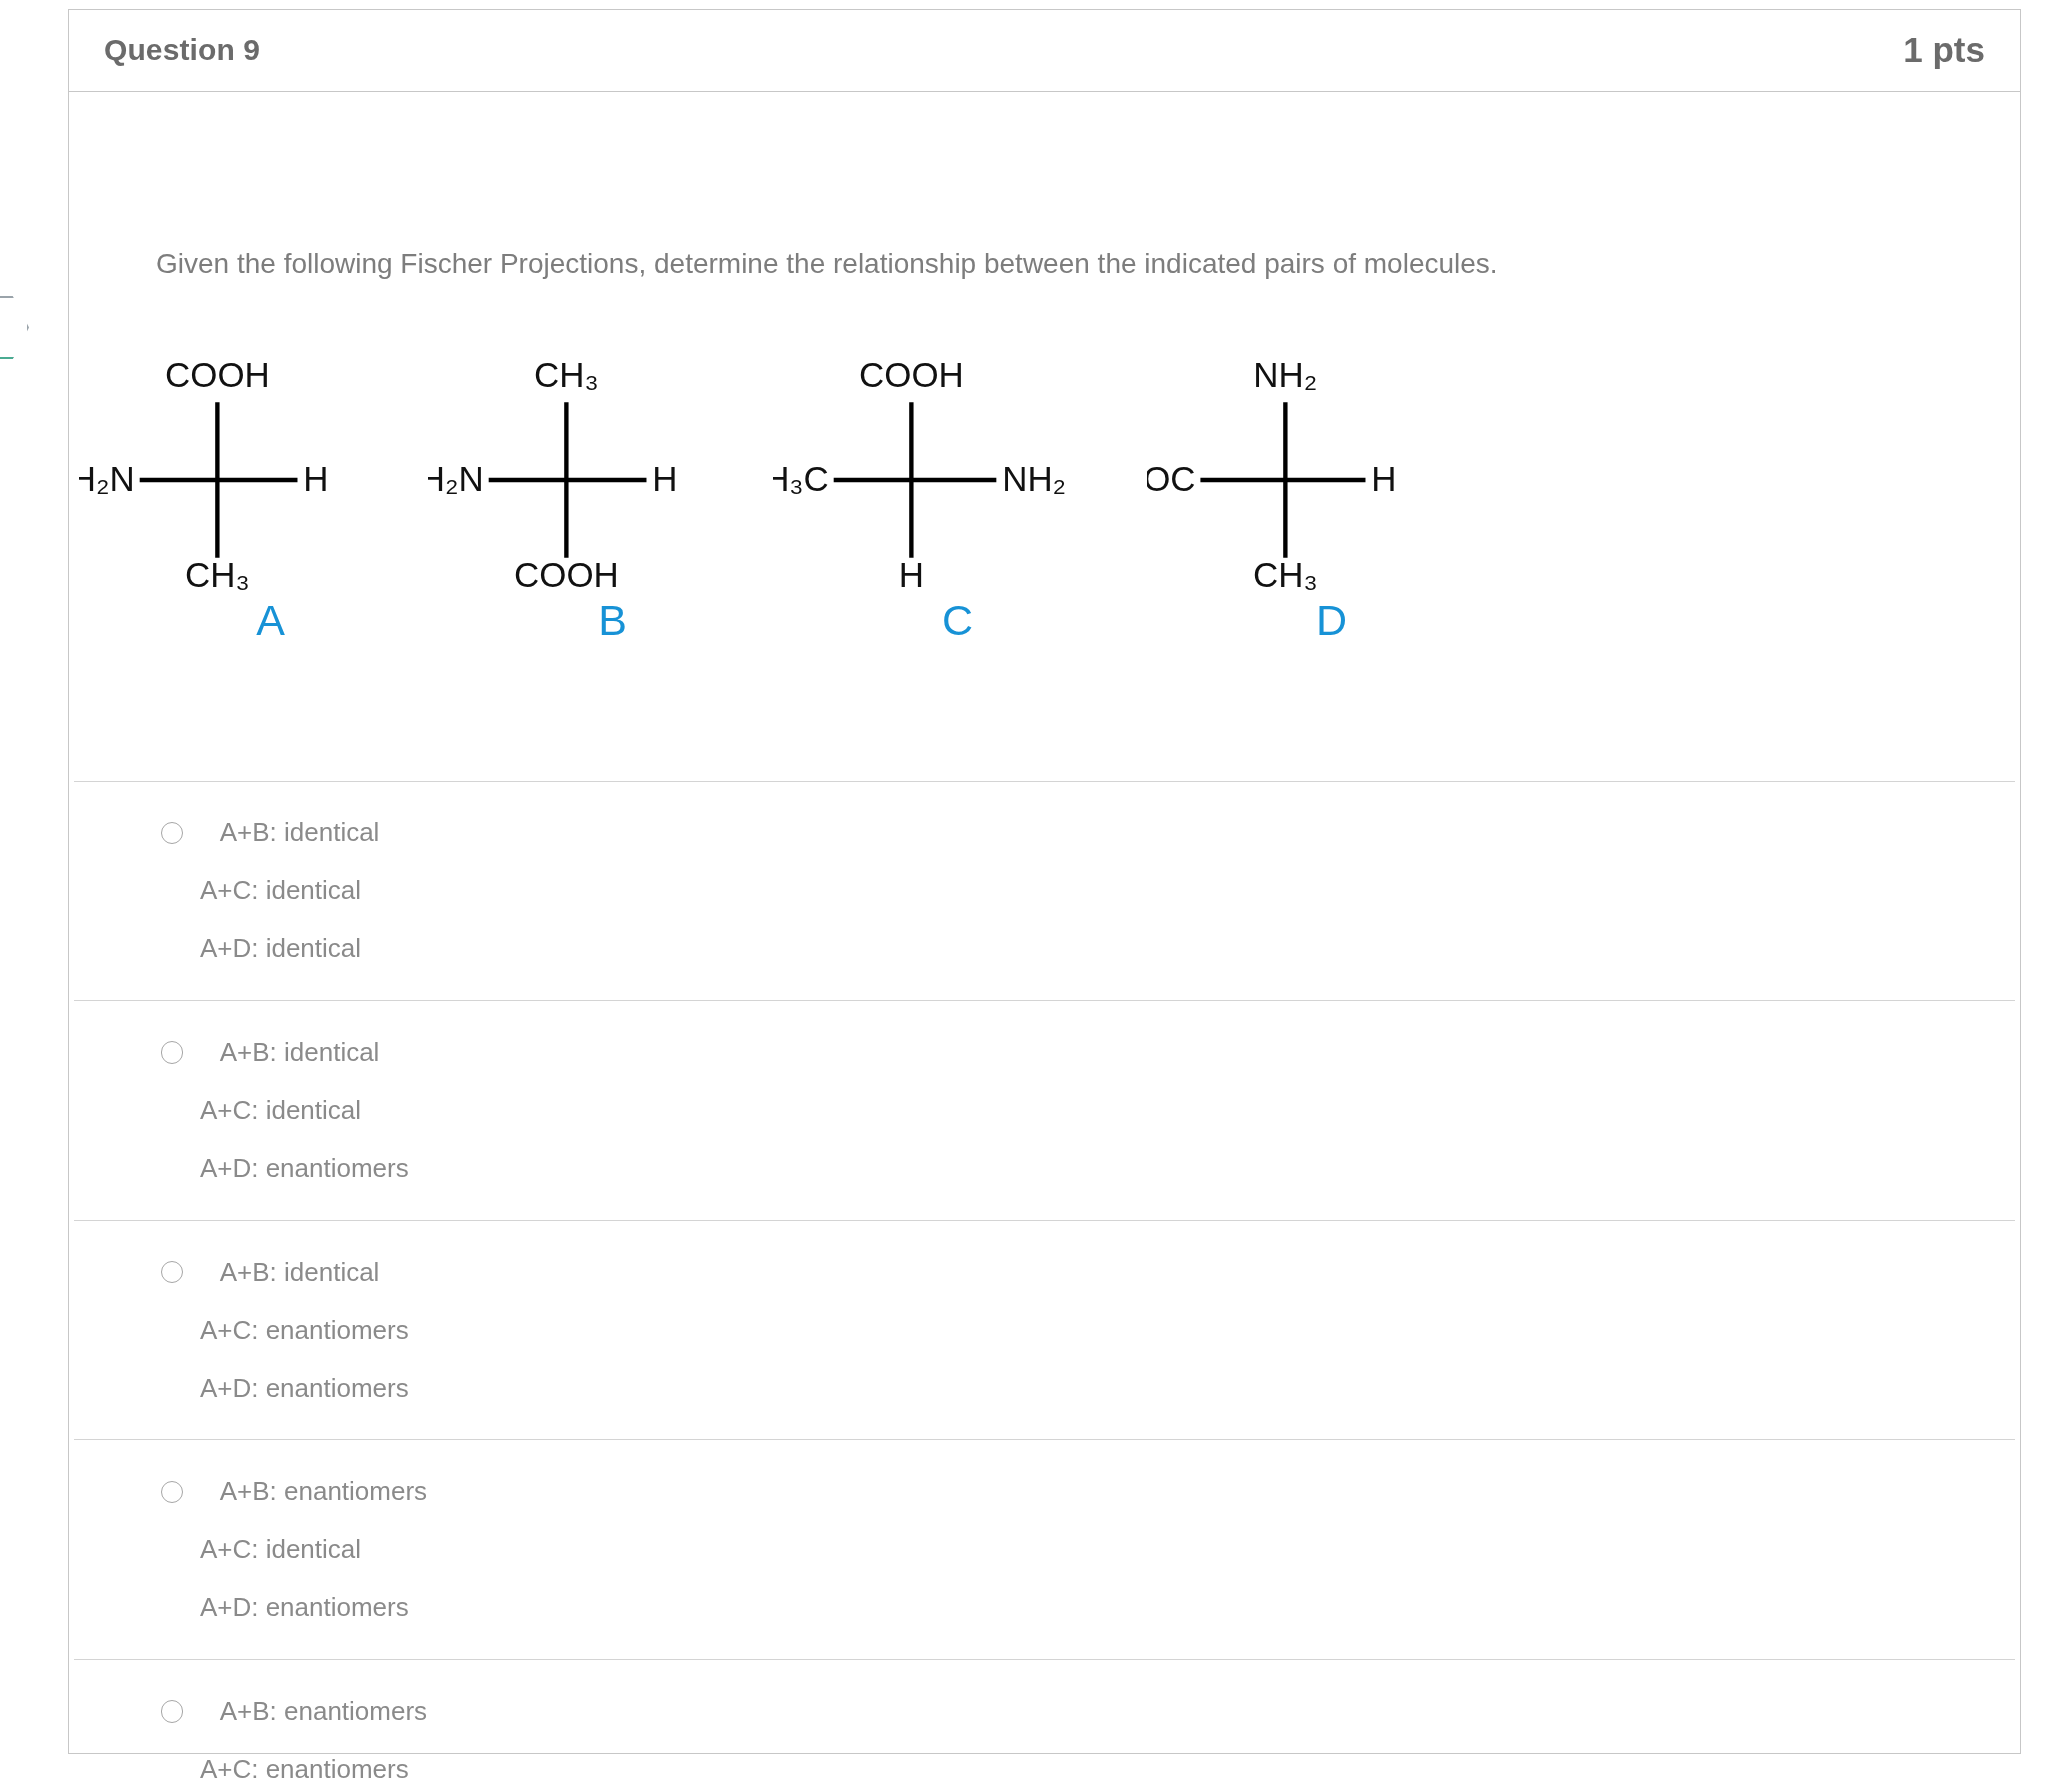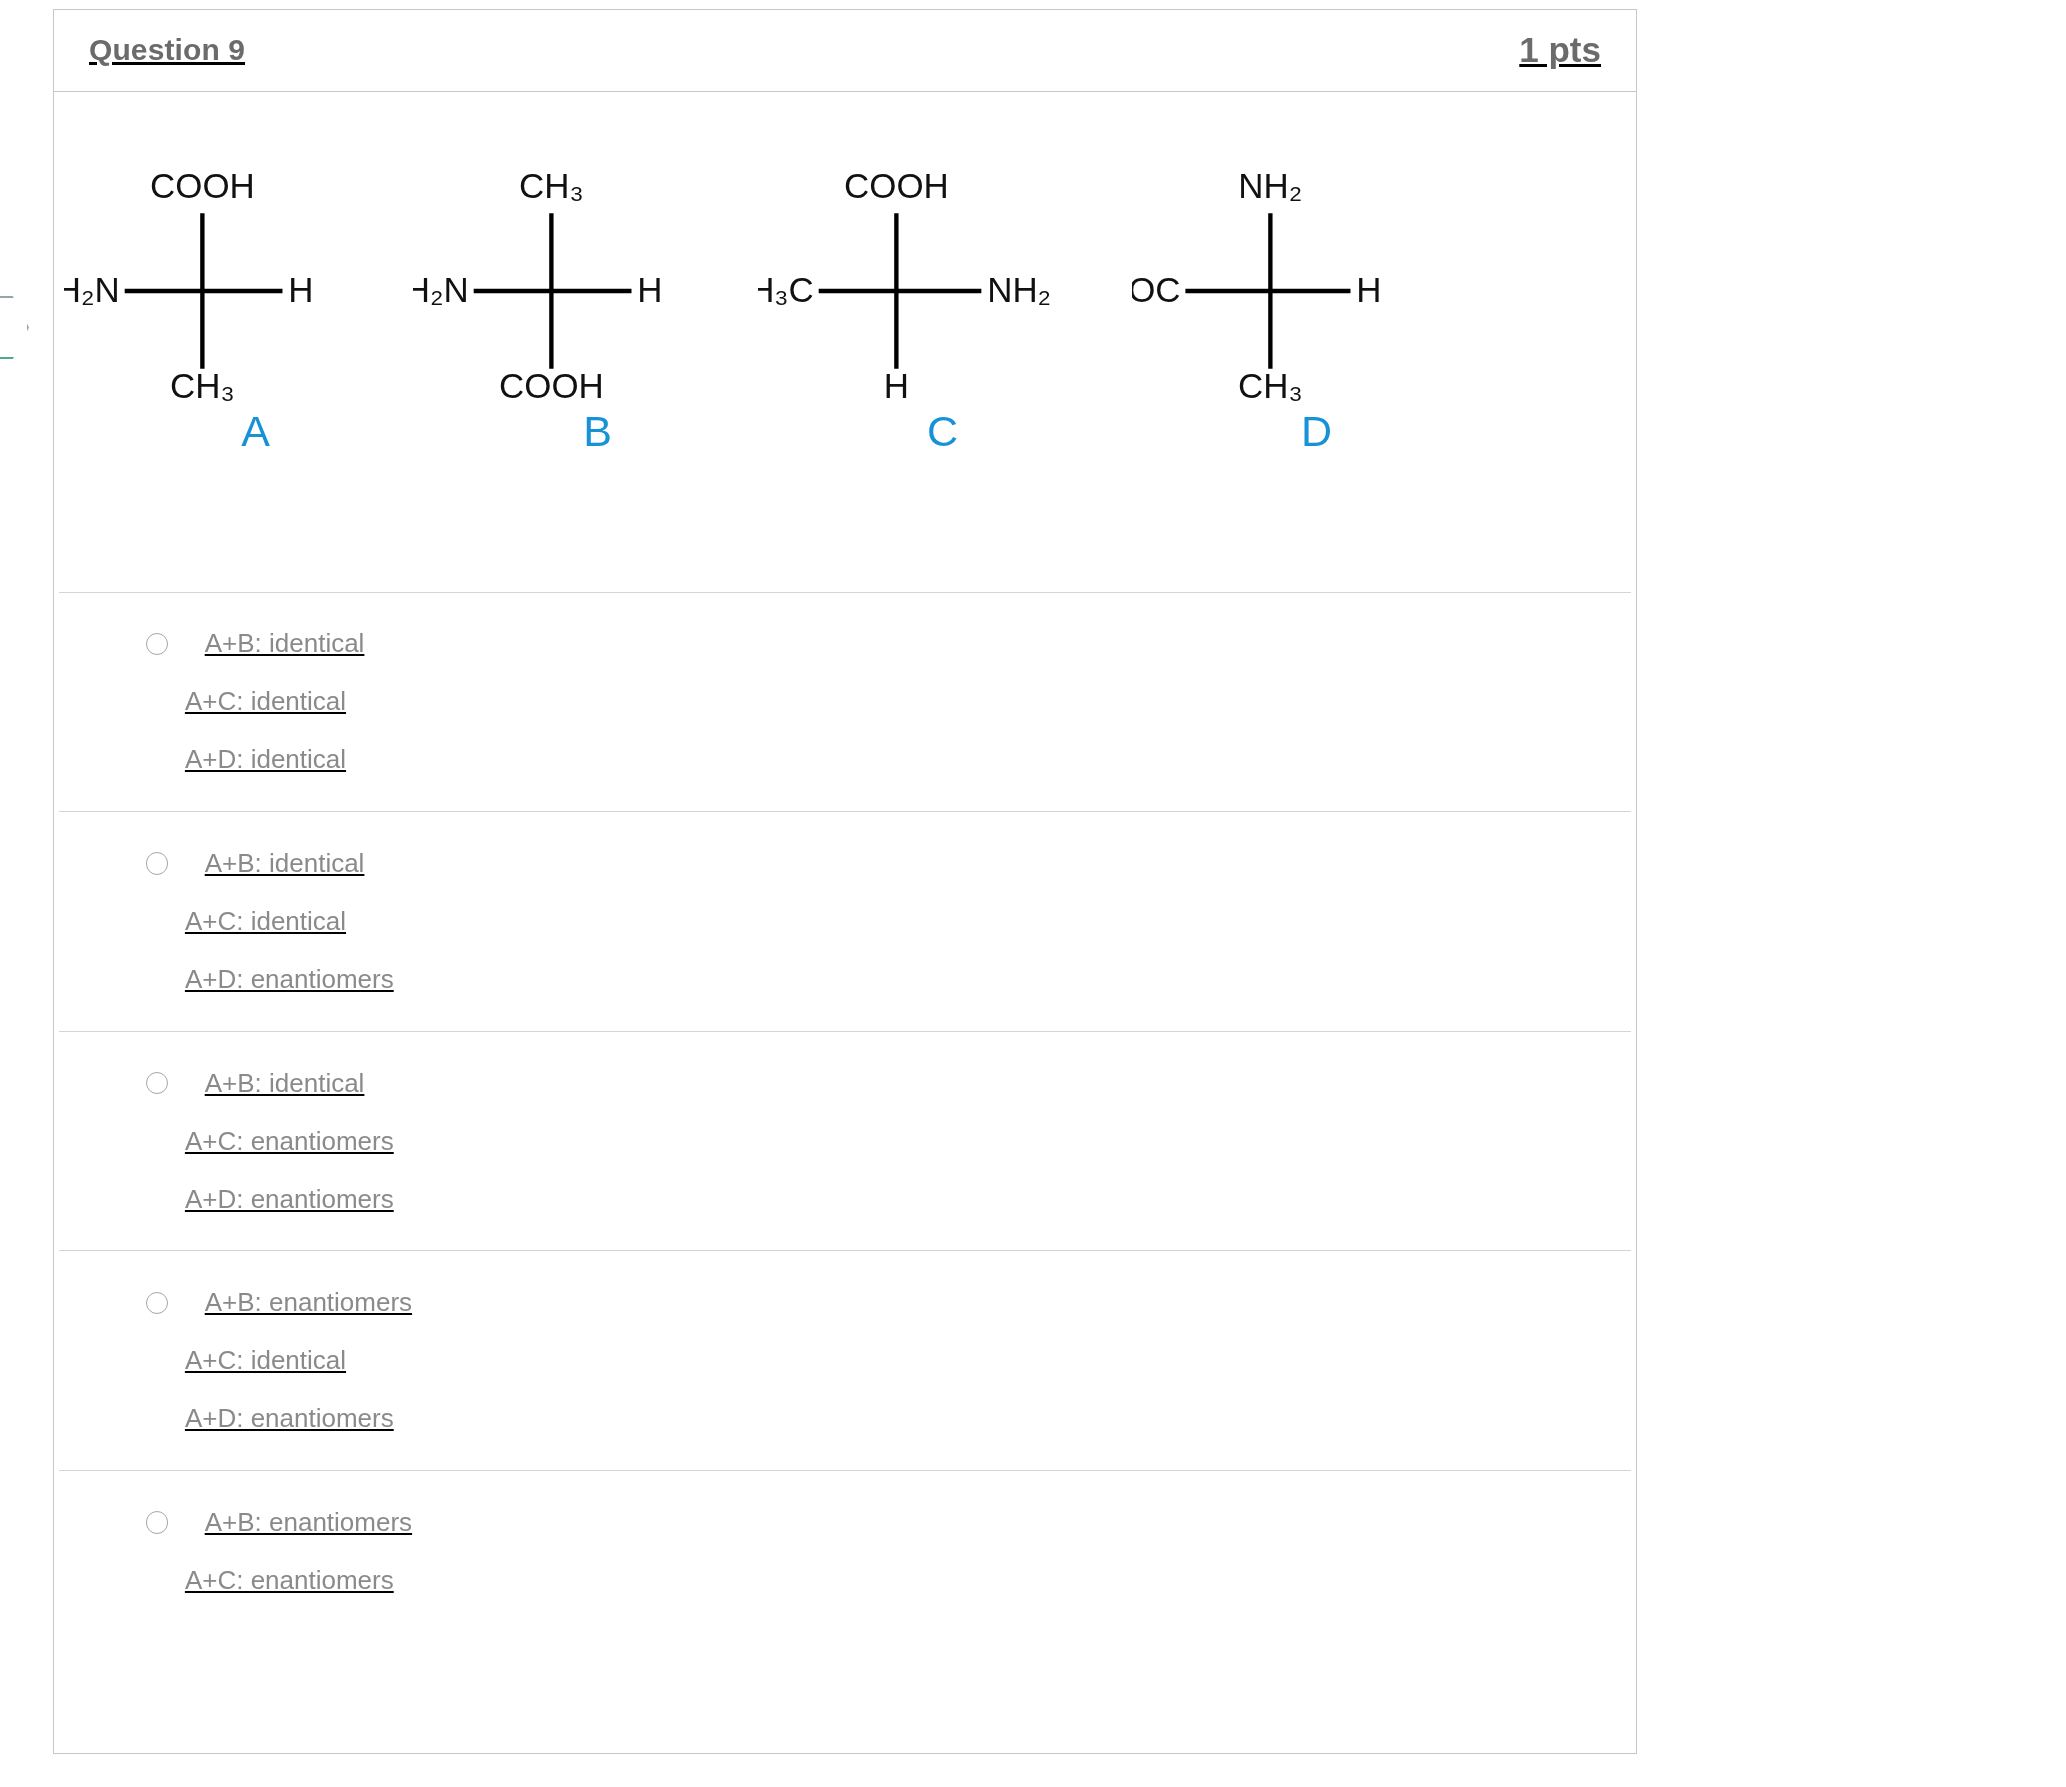--- a/index.html
+++ b/index.html
@@ -34,28 +34,27 @@
     content:"";
     position:absolute;
     left:0; bottom:-2.4px;
     width:100%; height:2.4px;
     background:#4aab92;
   }
 
   
   .question-card {
     position: absolute;
-    left: 53px;
+    left: 68px;
     top: 8.7px;
-    width: 1584px;
+    width: 1953px;
     height: 1745px;
     border: 1.5px solid #c7c7c7;
     box-sizing: border-box;
     background: #ffffff;
-    text-decoration: underline;
   }
 
   .question-header {
     height: 82px;
     border-bottom: 1.5px solid #c7c7c7;
     display: flex;
     align-items: center;
     justify-content: space-between;
     padding: 0 35px 0 35px;
     box-sizing: border-box;
@@ -166,20 +165,21 @@
 
 <div class="question-card">
 
   <div class="question-header">
     <div class="question-title">Question 9</div>
     <div class="question-points">1 pts</div>
   </div>
 
   <div class="question-body">
 
+    <p class="prompt-text">Given the following Fischer Projections, determine the relationship between the indicated pairs of molecules.</p>
 
     <div class="molecules-row">
 
       <div class="molecule mol-a">
         <svg class="mol-svg" width="369" height="272" viewBox="0 0 760 560">
           <line x1="285" y1="120" x2="285" y2="440" stroke="#000" stroke-width="9"></line>
           <line x1="125" y1="280" x2="450" y2="280" stroke="#000" stroke-width="9"></line>
           <text x="285" y="88" text-anchor="middle" font-family="Liberation Sans, sans-serif" font-size="72" fill="#111">COOH</text>
           <text x="115" y="302" text-anchor="end" font-family="Liberation Sans, sans-serif" font-size="72" fill="#111">H₂N</text>
           <text x="462" y="302" text-anchor="start" font-family="Liberation Sans, sans-serif" font-size="72" fill="#111">H</text>

